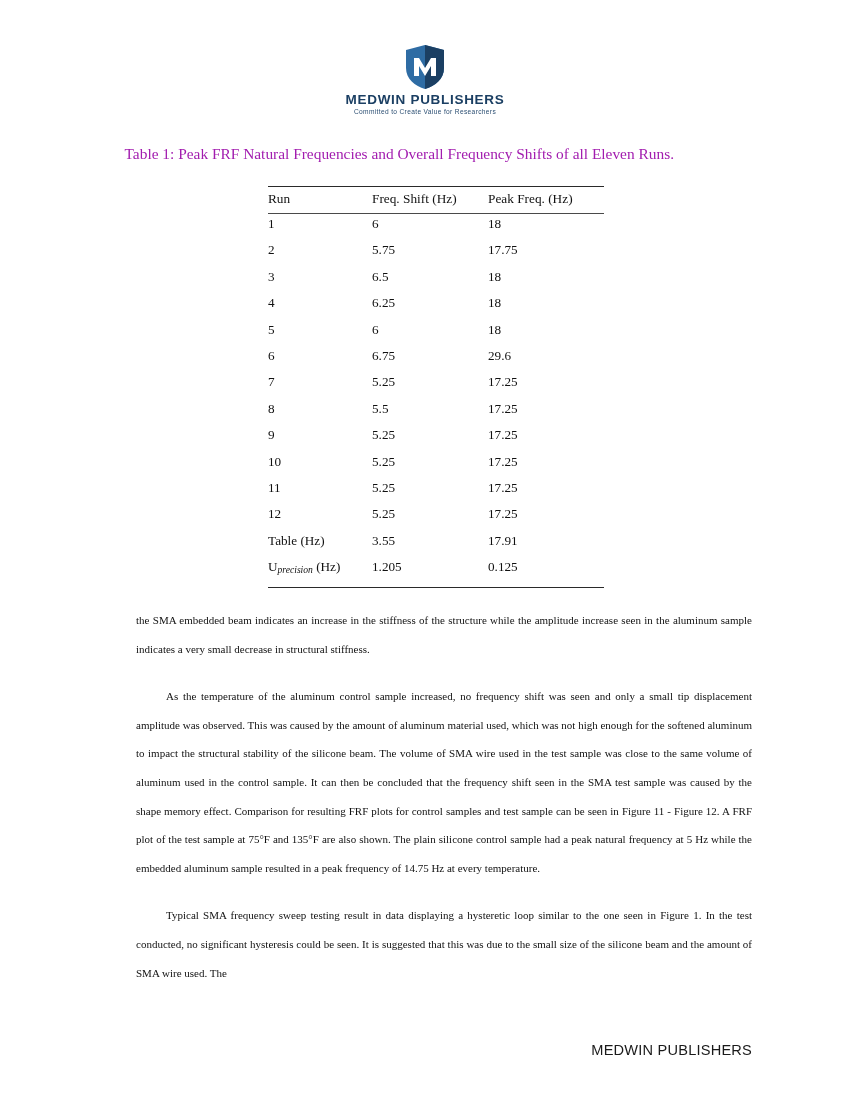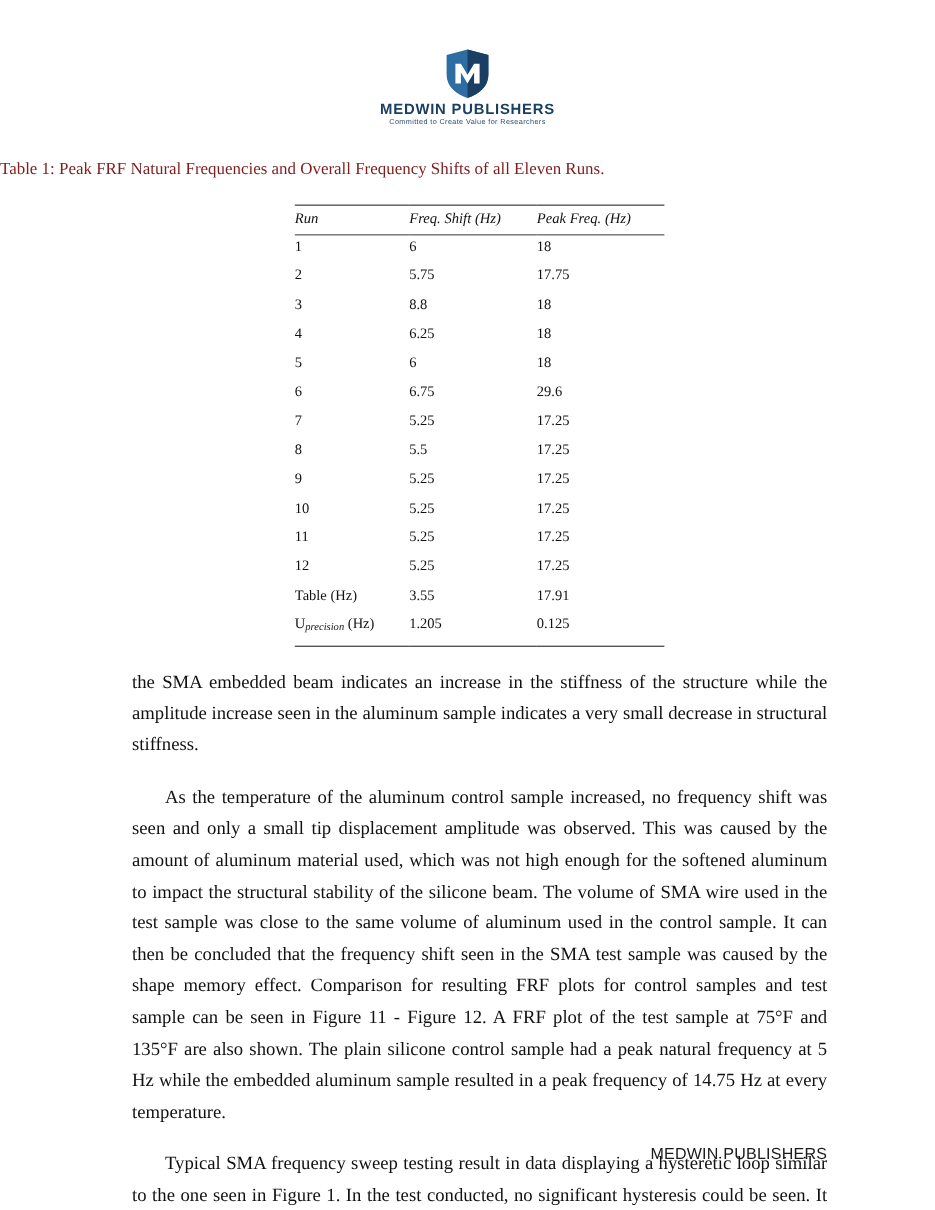--- a/index.html
+++ b/index.html
@@ -50,23 +50,23 @@
     color: #2c4f73;
     margin-top: 1px;
   }
 
   
   .table-caption {
     position: absolute;
     top: 145px;
     left: 0;
     width: 674px;
-    text-align: left;
+    text-align: right;
     font-size: 15.4px;
-    color: #7f1d1d;
+    color: #a21caf;
   }
 
   
   .table-wrap {
     position: absolute;
     top: 186px;
     left: 268px;
     width: 336px;
   }
   table.data {
@@ -88,21 +88,20 @@
   table.data tbody td {
     height: 24.4px;
     padding-top: 2px;
   }
   .col-run { width: 104px; }
   .col-shift { width: 116px; }
   .col-peak { width: 116px; }
 
   .rule-top {
     border-top: 1.15px solid #2a2a2a;
-    font-style: italic;
   }
   .rule-mid {
     border-top: 0.9px solid #4a4a4a;
   }
   .rule-bottom td {
     border-bottom: 1.15px solid #2a2a2a;
   }
   tr.last-row td {
     padding-bottom: 4px;
   }
@@ -115,22 +114,22 @@
   }
 
   
   .body-text {
     position: absolute;
     top: 606px;
     left: 120px;
     width: 632px;
   }
   .body-text p {
-    margin: 0 0 19px 0;
-    font-size: 17px;
+    margin: 0 0 19px 16px;
+    font-size: 11px;
     line-height: 28.6px;
     text-align: justify;
     text-justify: inter-word;
     color: #111111;
   }
   .body-text p.indent {
     text-indent: 30px;
   }
 
   
@@ -176,21 +175,21 @@
           <td>6</td>
           <td>18</td>
         </tr>
         <tr>
           <td>2</td>
           <td>5.75</td>
           <td>17.75</td>
         </tr>
         <tr>
           <td>3</td>
-          <td>8.8</td>
+          <td>6.5</td>
           <td>18</td>
         </tr>
         <tr>
           <td>4</td>
           <td>6.25</td>
           <td>18</td>
         </tr>
         <tr>
           <td>5</td>
           <td>6</td>

